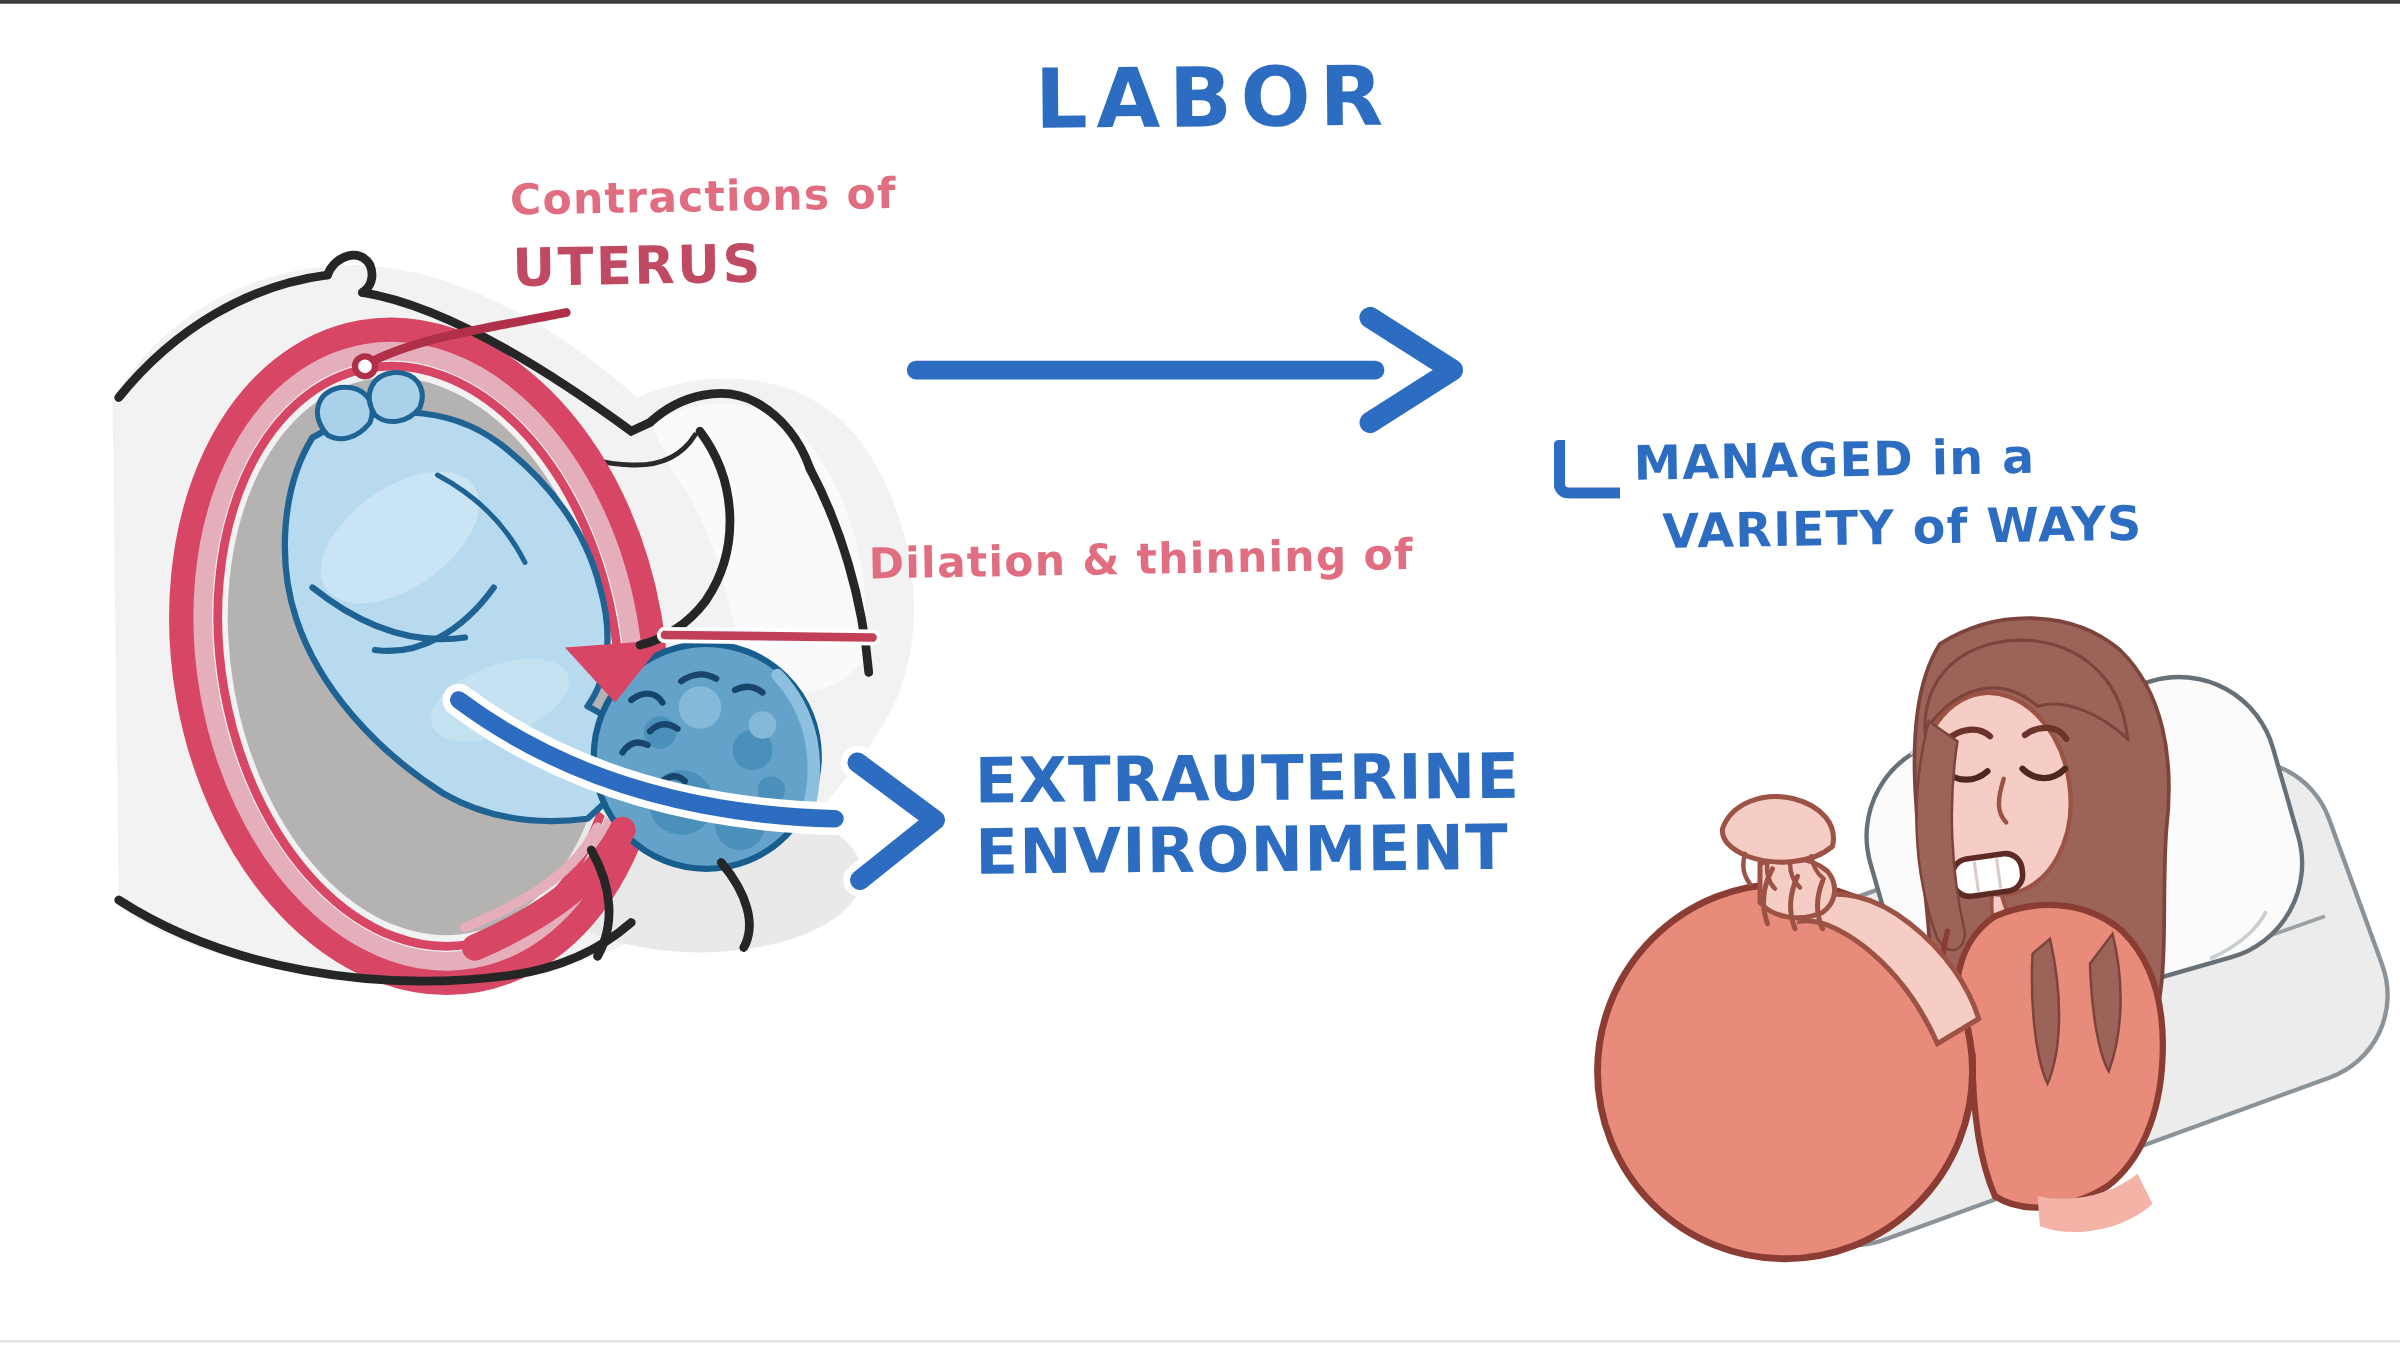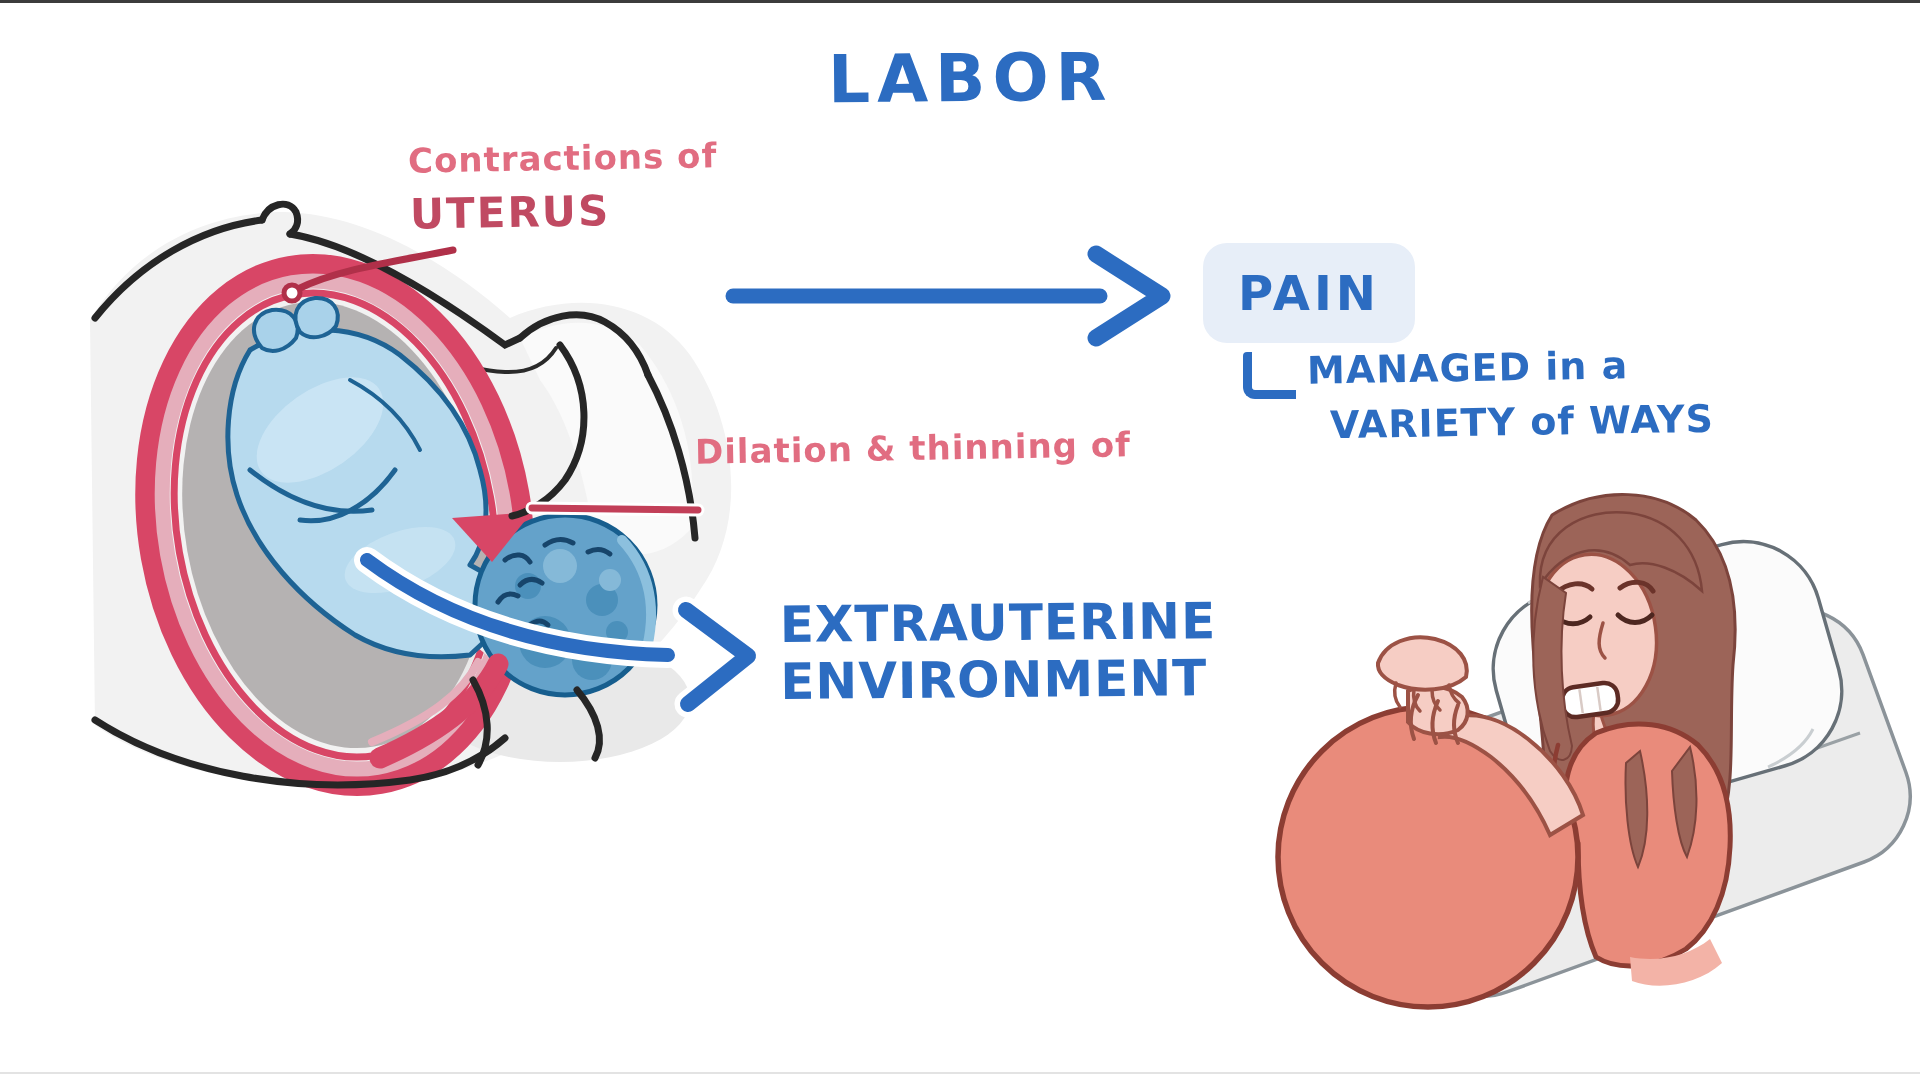--- a/index.html
+++ b/index.html
@@ -192,23 +192,20 @@
     </g>
   </svg>
 
   <div class="txt t-title">LABOR</div>
 
   <div class="txt t-contractions">Contractions of</div>
   <div class="txt t-uterus">UTERUS</div>
 
   <div class="txt t-dilation">Dilation &amp; thinning of</div>
 
-  <div class="pain-box">
-    <span>PAIN</span>
-  </div>
 
   <div class="elbow"></div>
   <div class="txt t-managed1">MANAGED in a</div>
   <div class="txt t-managed2">VARIETY of WAYS</div>
 
   <div class="t-extra">
     <div>EXTRAUTERINE</div>
     <div>ENVIRONMENT</div>
   </div>
 </div>

